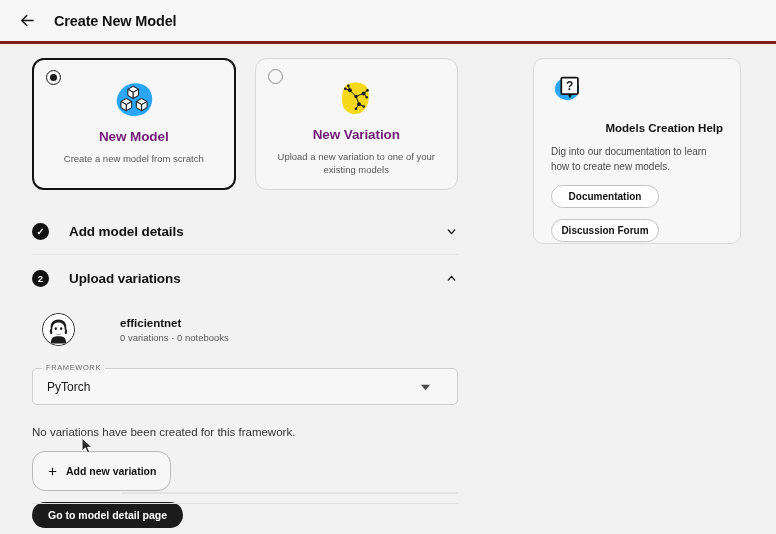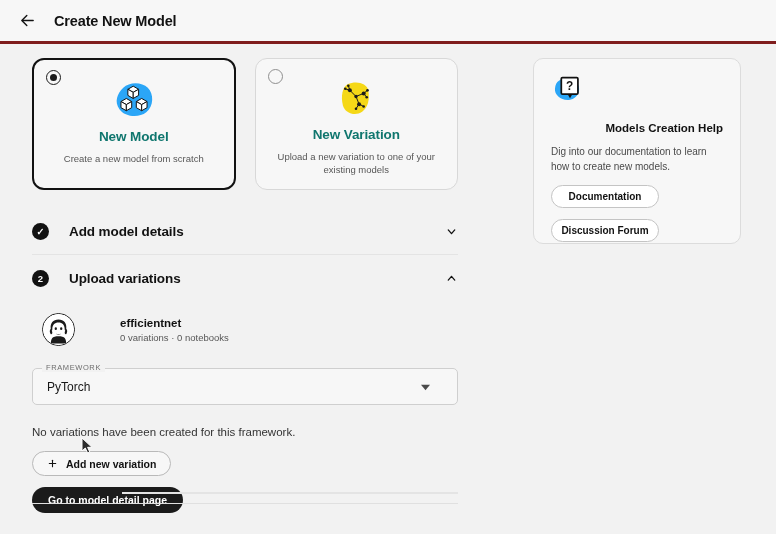--- a/index.html
+++ b/index.html
@@ -47,21 +47,21 @@
     width: 15px; height: 15px; border-radius: 50%;
     border: 1.6px solid #1b1b1b;
     display: flex; align-items: center; justify-content: center;
   }
   .choice-card.unselected .radio { border-color: #8f8f8f; border-width: 1.4px; }
   .radio .dot { width: 7px; height: 7px; border-radius: 50%; background: #1b1b1b; }
 
   .blob-icon { margin-top: 20px; width: 46px; height: 40px; }
   .choice-card.unselected .blob-icon { margin-top: 19px; }
   .card-title {
-    margin-top: 9px; font-size: 13.5px; font-weight: bold; color: #0f766e; letter-spacing: -0.1px;
+    margin-top: 9px; font-size: 13.5px; font-weight: bold; color: #701a75; letter-spacing: -0.1px;
   }
   .card-desc {
     margin-top: 8px; font-size: 9.5px; color: #575757; text-align: center; line-height: 1.42;
     max-width: 170px;
   }
 
   
   .accordion { margin-top: 18px; width: 426px; }
   .acc-row {
     height: 46px; display: flex; align-items: center; cursor: pointer;
@@ -97,21 +97,21 @@
   .select-legend {
     position: absolute; left: 10px; top: -5px; background: #f2f2f2;
     padding: 0 4px; font-size: 7.5px; color: #6d6d6d; letter-spacing: 0.6px;
   }
   .select-value { font-size: 12px; color: #181818; }
   .select-arrow { margin-left: auto; }
 
   
   .empty-text { margin-top: 21px; font-size: 11.5px; color: #343434; }
   .btn-outline {
-    margin-top: 13px; height: 25px; display: inline-flex; align-items: center; gap: 8px;
+    margin-top: 13px; height: 40px; display: inline-flex; align-items: center; gap: 8px;
     padding: 0 14px; border: 1px solid #b9b9b9; border-radius: 13px; background: #f7f7f7;
     font-size: 10.5px; font-weight: bold; color: #121212; cursor: pointer;
   }
   .btn-dark {
     margin-top: 11px; height: 26px; display: inline-flex; align-items: center;
     padding: 0 16px; border-radius: 13px; background: #1b1b1b; border: none;
     font-size: 10.5px; font-weight: bold; color: #ffffff; cursor: pointer;
     font-family: "Liberation Sans", sans-serif;
   }
   .bottom-divider { position: absolute; left: 32px; top: 503px; width: 426px; height: 1px; background: #e0e0e0; }

